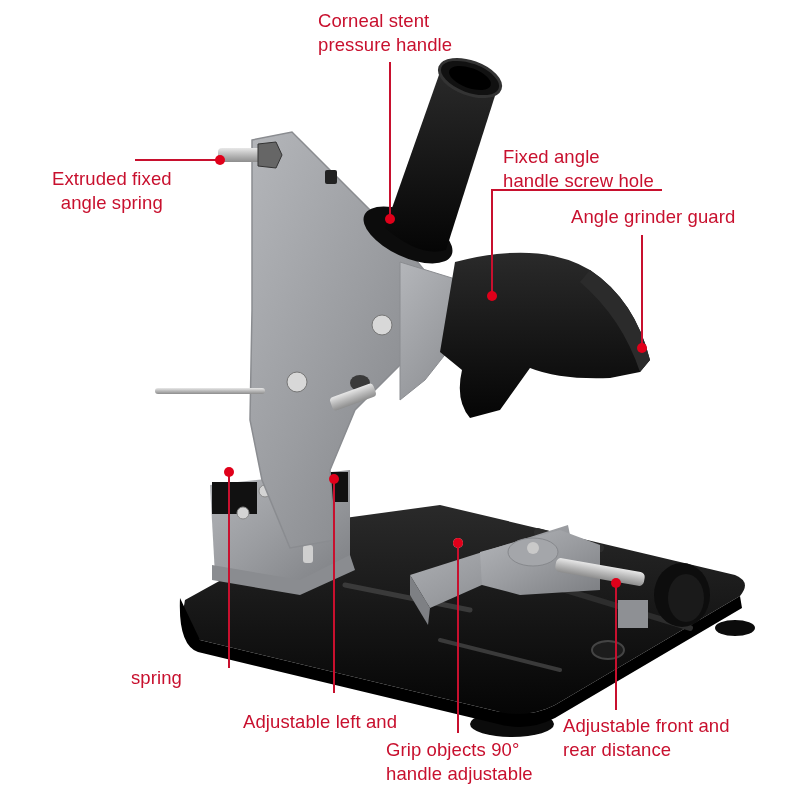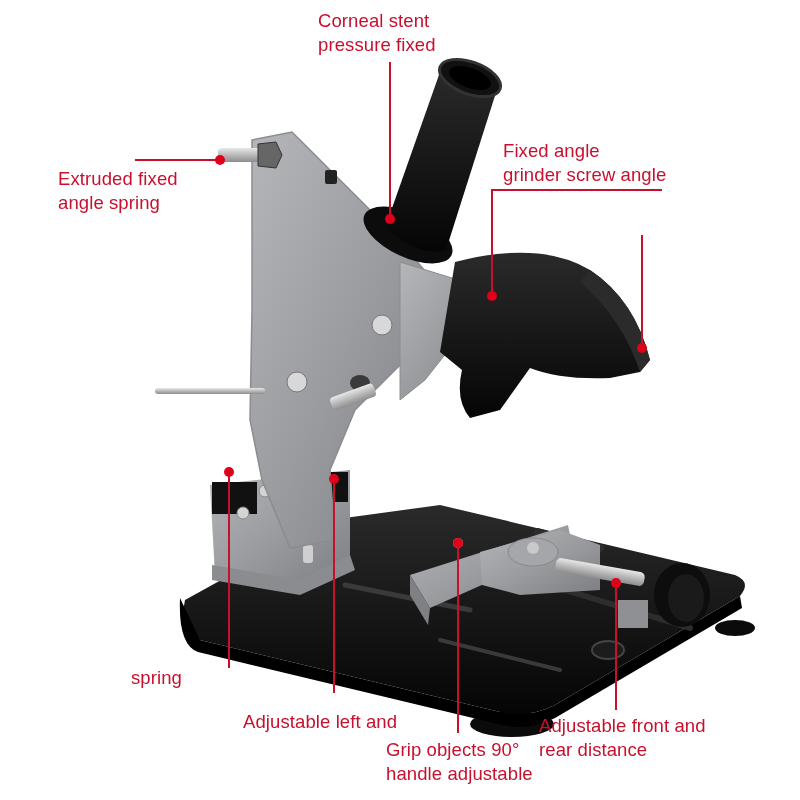--- a/index.html
+++ b/index.html
@@ -120,45 +120,48 @@
       <circle cx="642" cy="348" r="5"></circle>
       <circle cx="229" cy="472" r="5"></circle>
       <circle cx="334" cy="479" r="5"></circle>
       <circle cx="458" cy="543" r="5"></circle>
       <circle cx="616" cy="583" r="5"></circle>
     </g>
   </svg>
 
   <div class="label" style="left:318px; top:9px;">
     <span>Corneal stent</span>
-    <span>pressure fixed</span>
+    <span>pressure handle</span>
   </div>
 
-  <div class="label" style="left:58px; top:167px;">
+  <div class="label" style="left:52px; top:167px;text-align:center;">
     <span>Extruded fixed</span>
     <span>angle spring</span>
   </div>
 
-  <div class="label" style="left:503px; top:139px;">
+  <div class="label" style="left:503px; top:145px;">
     <span>Fixed angle</span>
-    <span>grinder screw angle</span>
+    <span>handle screw hole</span>
   </div>
 
+  <div class="label" style="left:571px; top:205px;">
+    <span>Angle grinder guard</span>
+  </div>
 
   <div class="label" style="left:131px; top:666px;">
     <span>spring</span>
   </div>
 
   <div class="label" style="left:243px; top:694px;margin-top:16px;">
     <span>Adjustable left and</span>
   </div>
 
   <div class="label" style="left:386px; top:738px;">
     <span>Grip objects 90°</span>
     <span>handle adjustable</span>
   </div>
 
-  <div class="label" style="left:539px; top:714px;">
+  <div class="label" style="left:563px; top:714px;">
     <span>Adjustable front and</span>
     <span>rear distance</span>
   </div>
 
 </div>
 
 </body></html>

